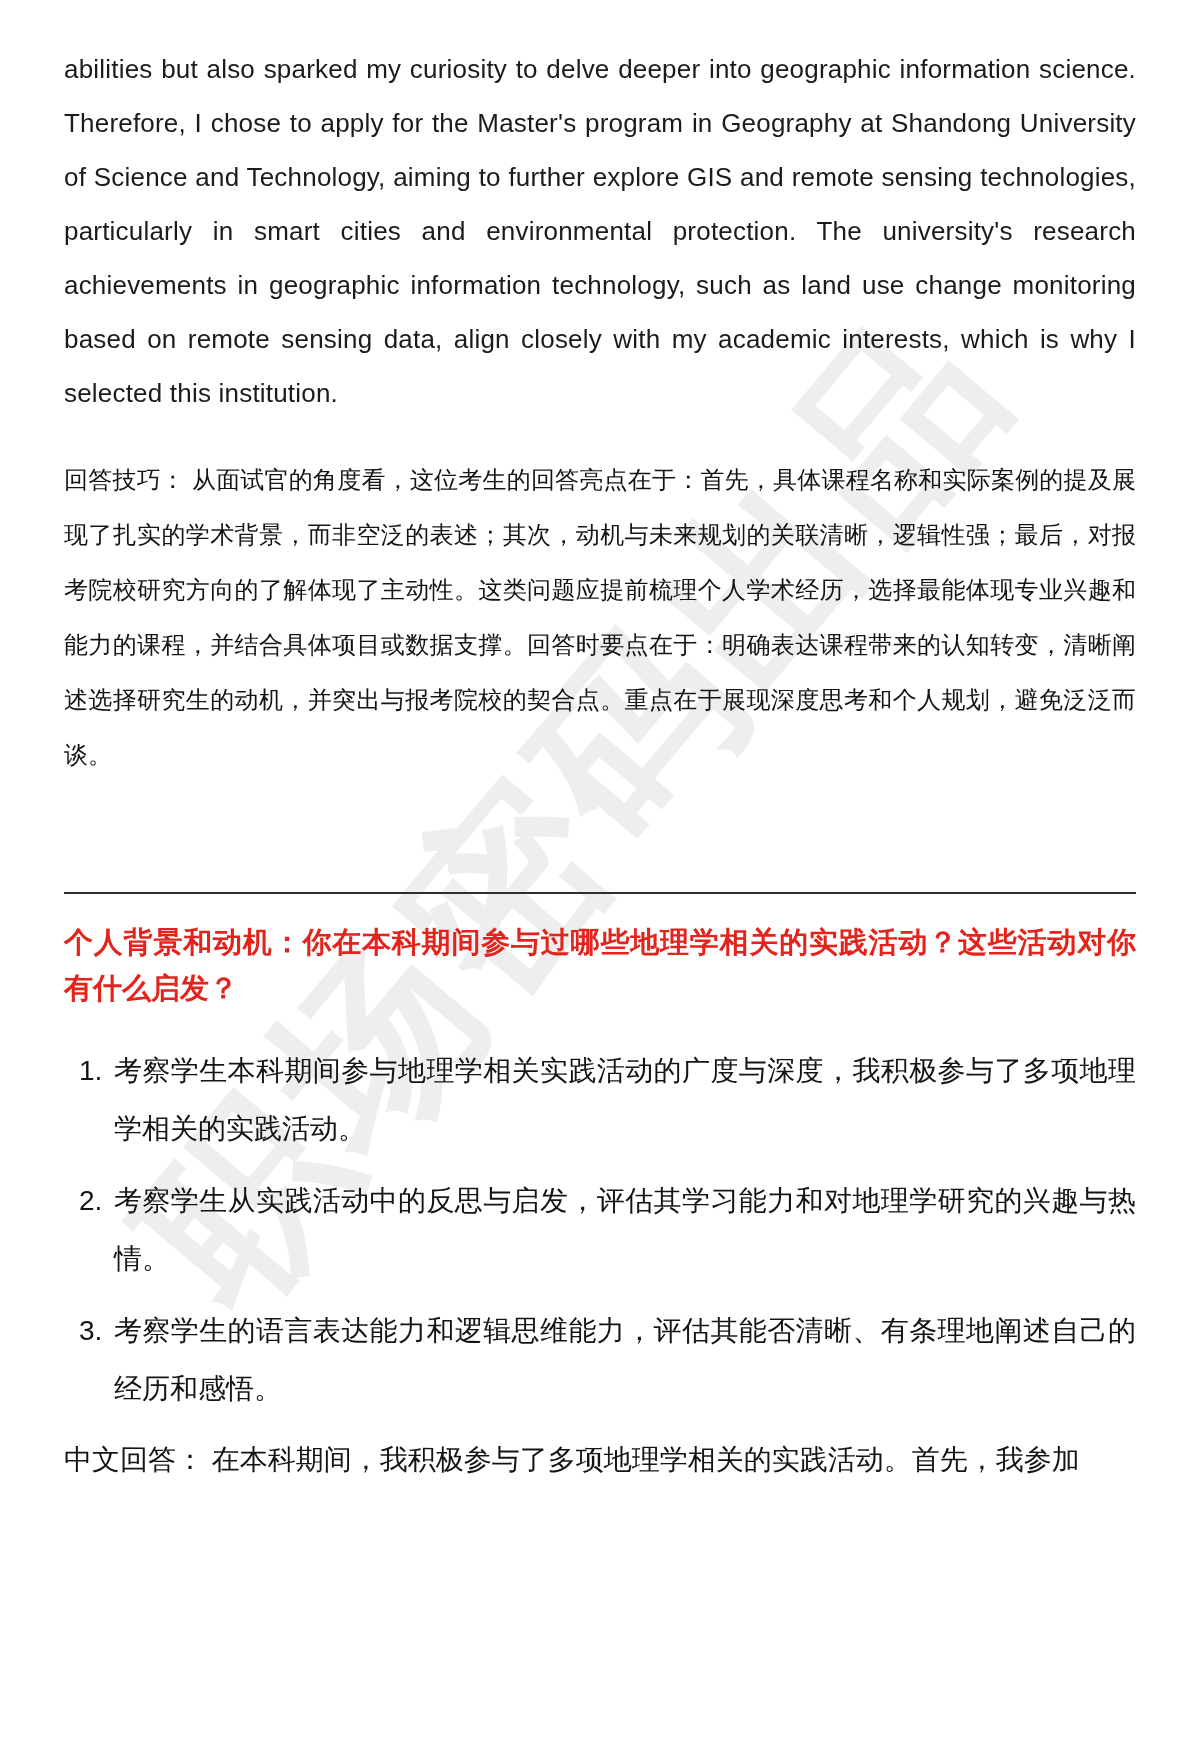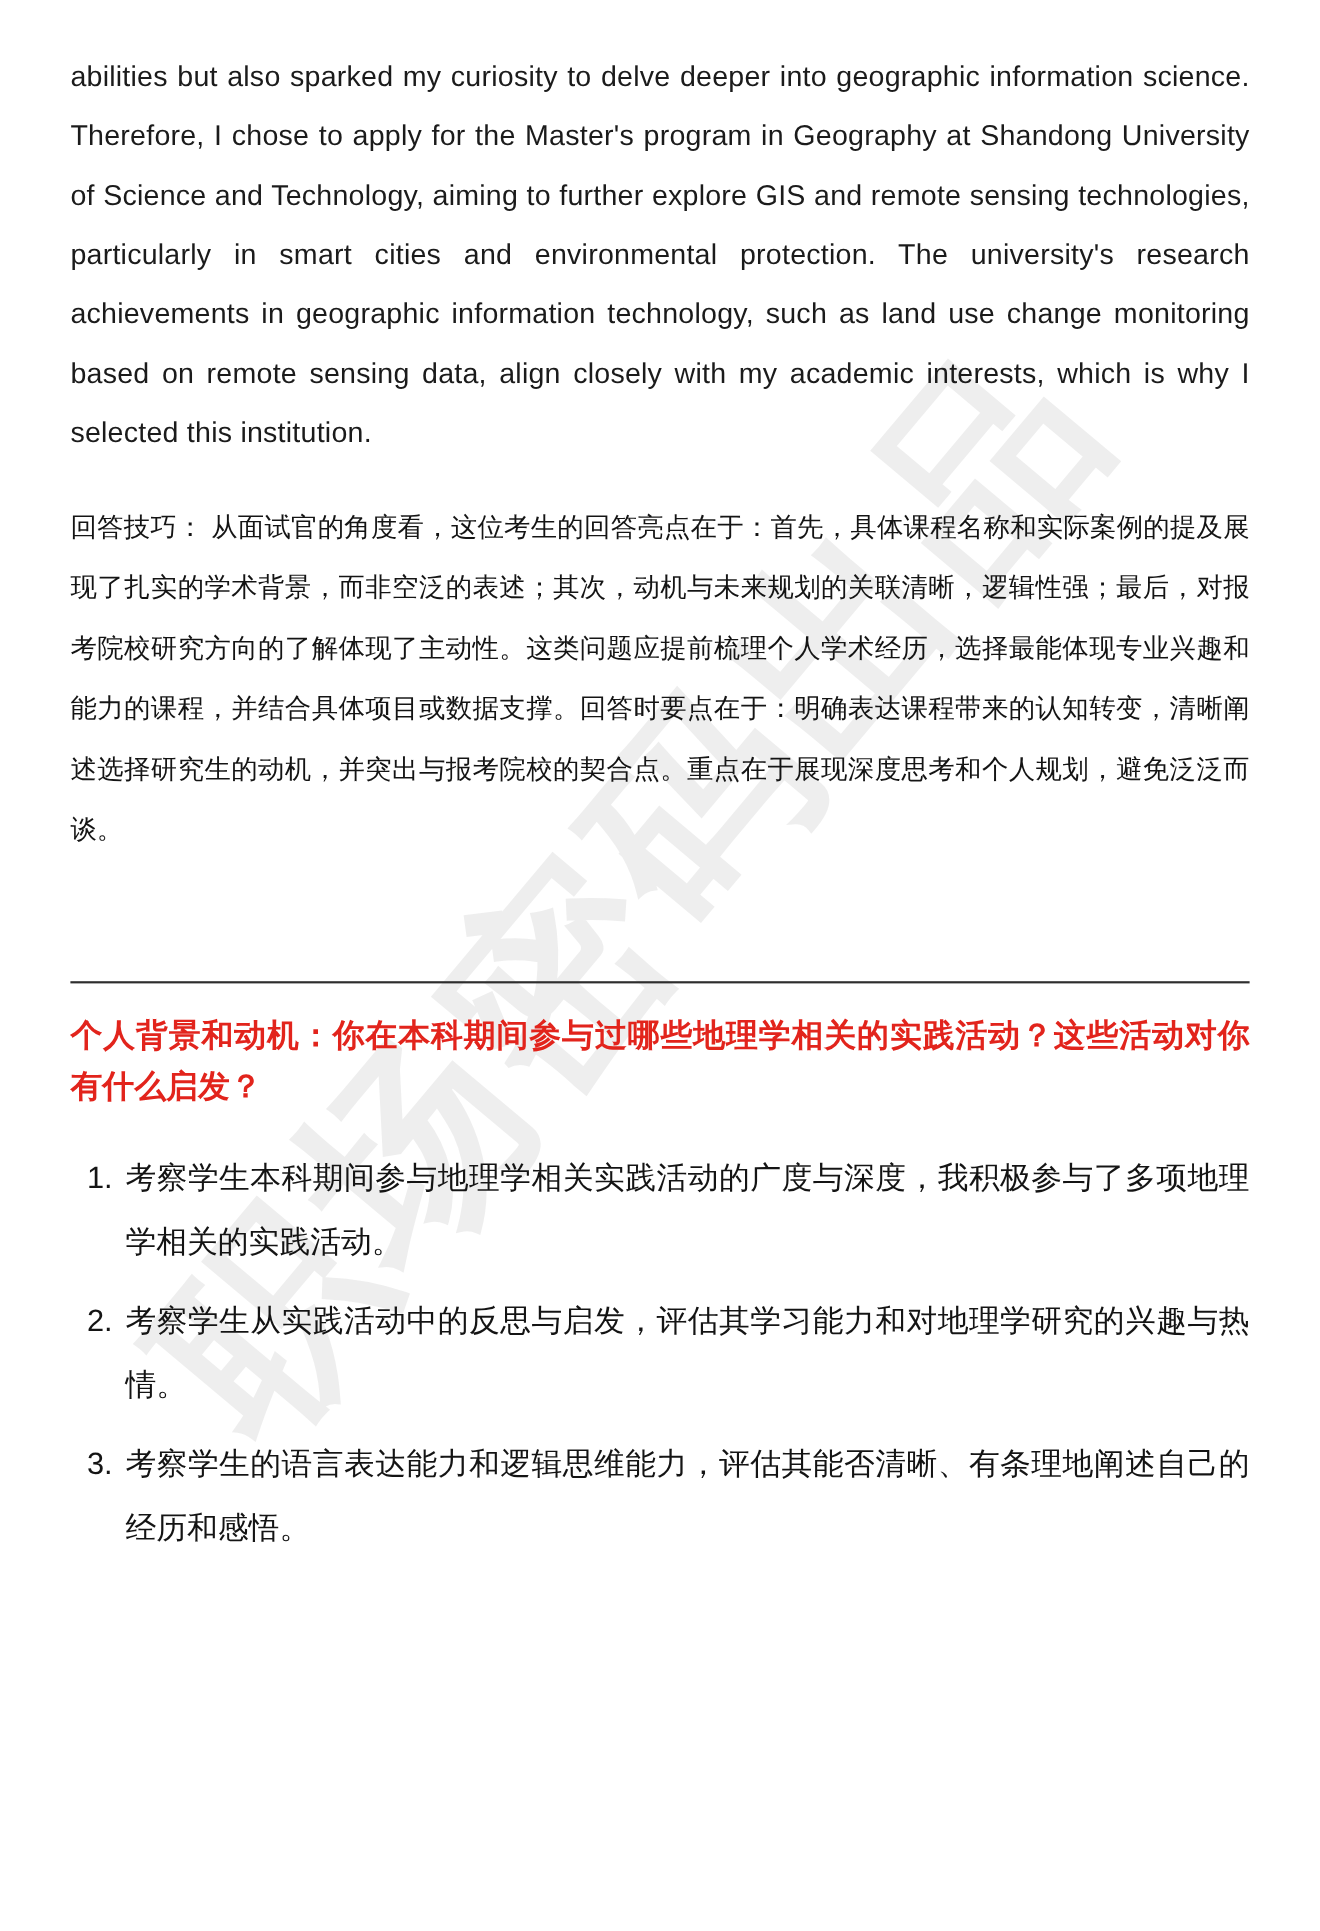--- a/index.html
+++ b/index.html
@@ -131,16 +131,17 @@
         <span class="point-text">考察学生从实践活动中的反思与启发，评估其学习能力和对地理学研究的兴趣与热情。</span>
       </div>
 
       <div class="point-item">
         <span class="point-num">3.</span>
         <span class="point-text">考察学生的语言表达能力和逻辑思维能力，评估其能否清晰、有条理地阐述自己的经历和感悟。</span>
       </div>
 
     </div>
 
+    <p class="cn-answer">中文回答： 在本科期间，我积极参与了多项地理学相关的实践活动。首先，我参加</p>
 
 
   </div>
 </div>
 
 </body></html>

